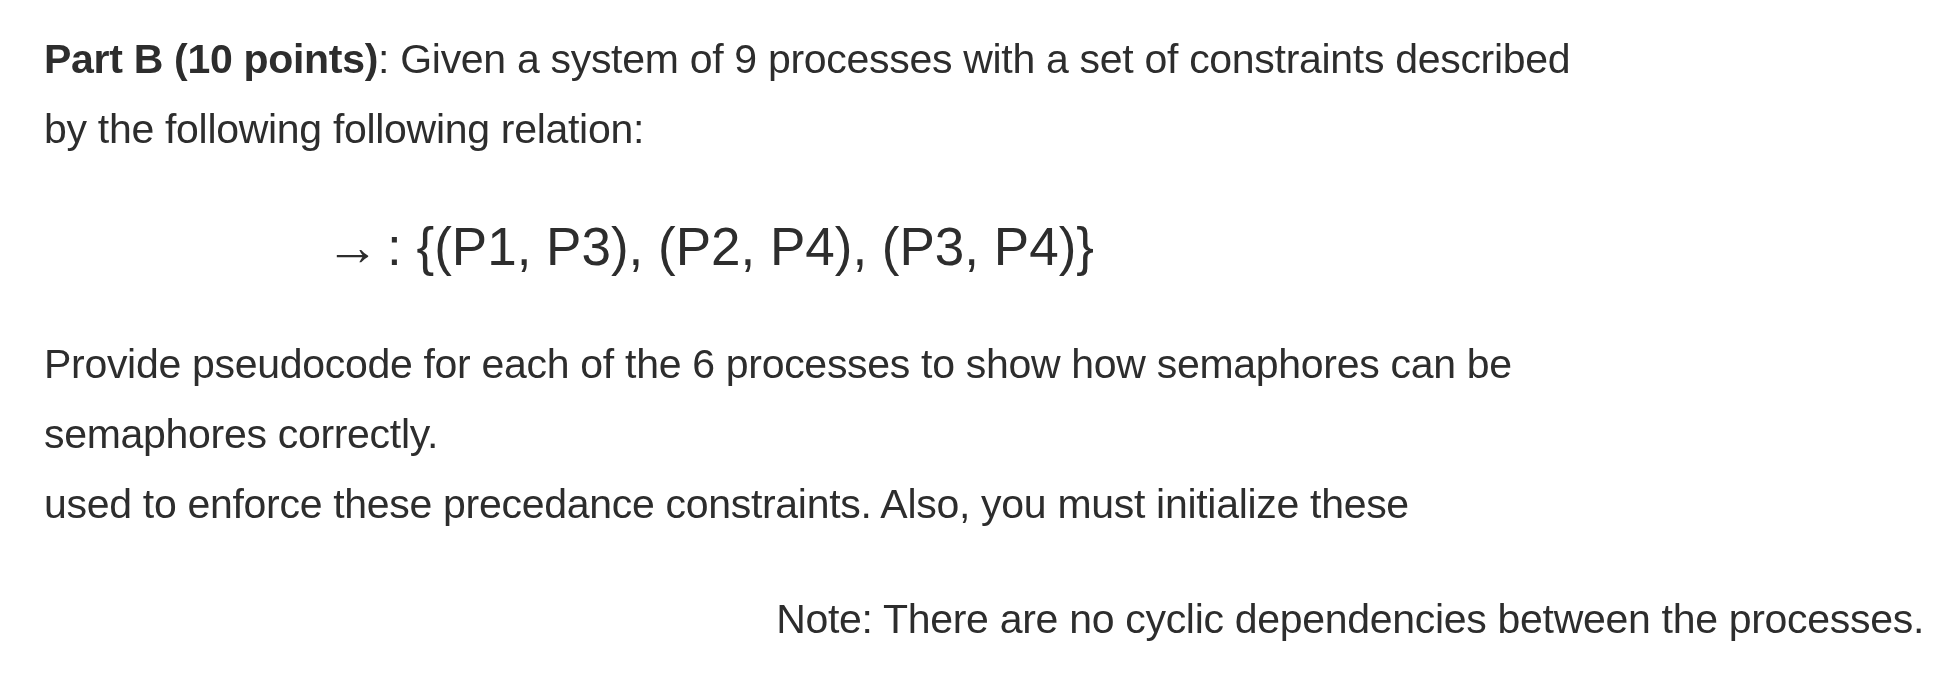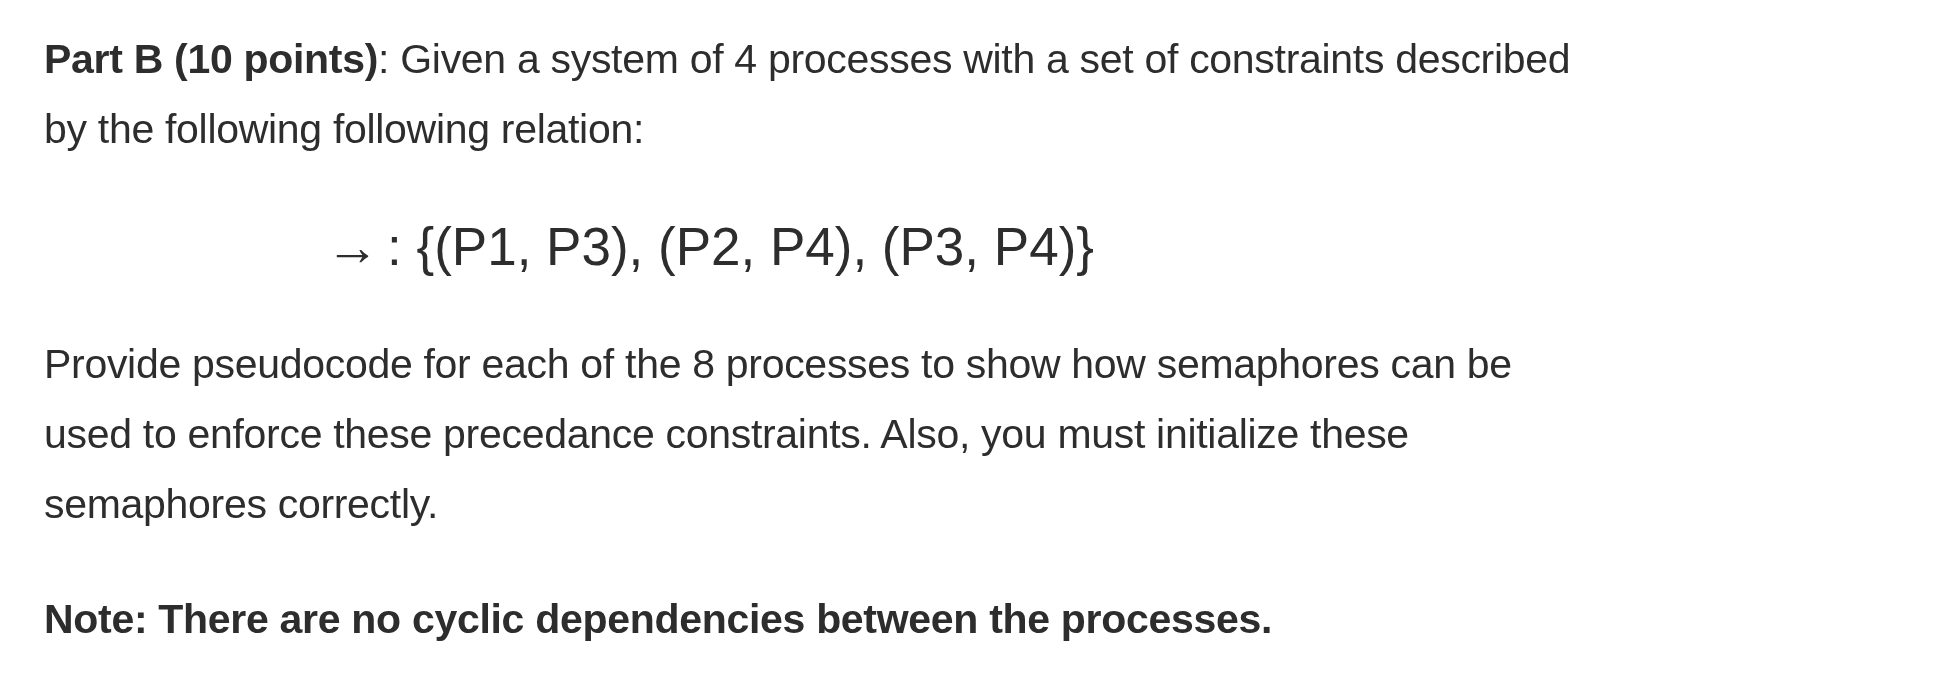--- a/index.html
+++ b/index.html
@@ -39,37 +39,37 @@
       width: 1232px;
       padding-left: 50px;
     }
     .relation .arrow {
       font-weight: bold;
       display: inline-block;
       margin-right: 8px;
     }
     .p1 { position: absolute; top: 0; left: 0; width: 1880px; }
     .p2 { position: absolute; top: 305px; left: 0; width: 1880px; }
-    .p3 { position: absolute; top: 560px; left: 0; width: 1880px; font-weight: bold; }
+    .p3 { position: absolute; top: 560px; left: 0; width: 1880px; font-weight: normal; text-align: right; }
   </style>
 </head>
 <body>
 
 <div class="doc">
 
   <div class="p1">
-    <p class="para"><b>Part B (10 points)</b><span>:</span><span> Given a system of 4 processes with a set of constraints described</span></p>
+    <p class="para"><b>Part B (10 points)</b><span>:</span><span> Given a system of 9 processes with a set of constraints described</span></p>
     <p class="para">by the following following relation:</p>
   </div>
 
   <p class="relation"><span class="arrow">→</span><span>: {(P1, P3), (P2, P4), (P3, P4)}</span></p>
 
   <div class="p2">
-    <p class="para">Provide pseudocode for each of the 8 processes to show how semaphores can be</p>
+    <p class="para">Provide pseudocode for each of the 6 processes to show how semaphores can be</p>
+    <p class="para">semaphores correctly.</p>
     <p class="para">used to enforce these precedance constraints. Also, you must initialize these</p>
-    <p class="para">semaphores correctly.</p>
   </div>
 
   <div class="p3">
     <p class="para">Note: There are no cyclic dependencies between the processes.</p>
   </div>
 
 </div>
 
 </body></html>

